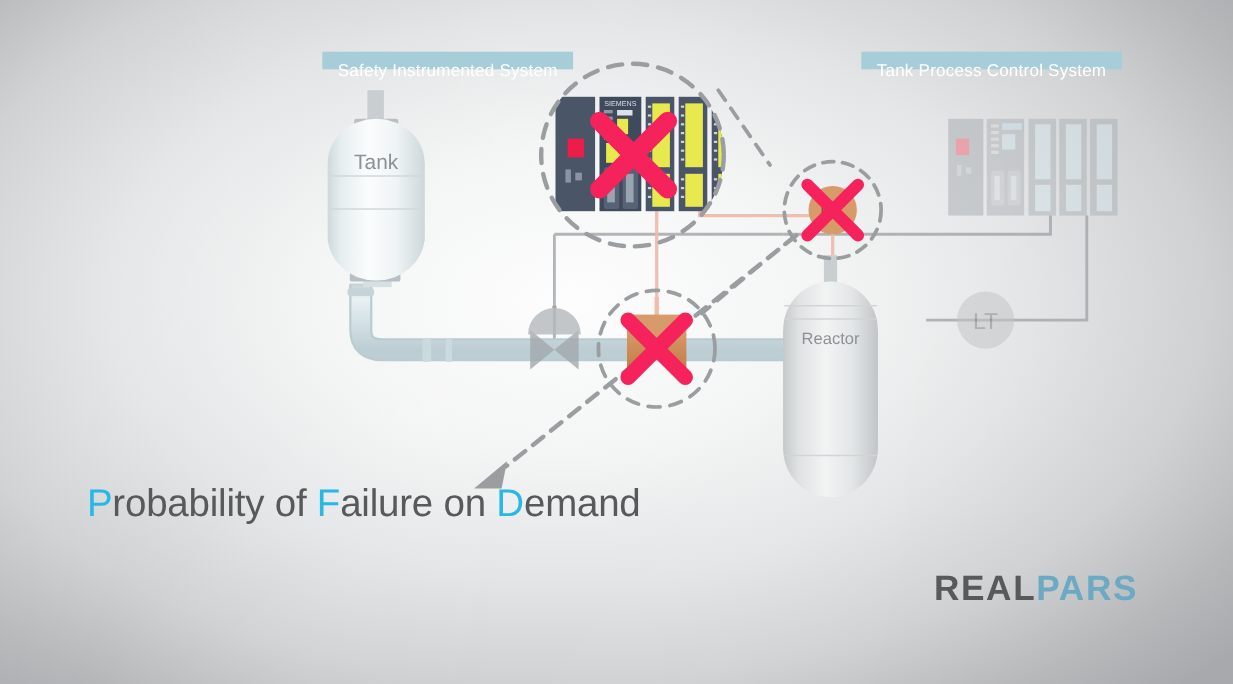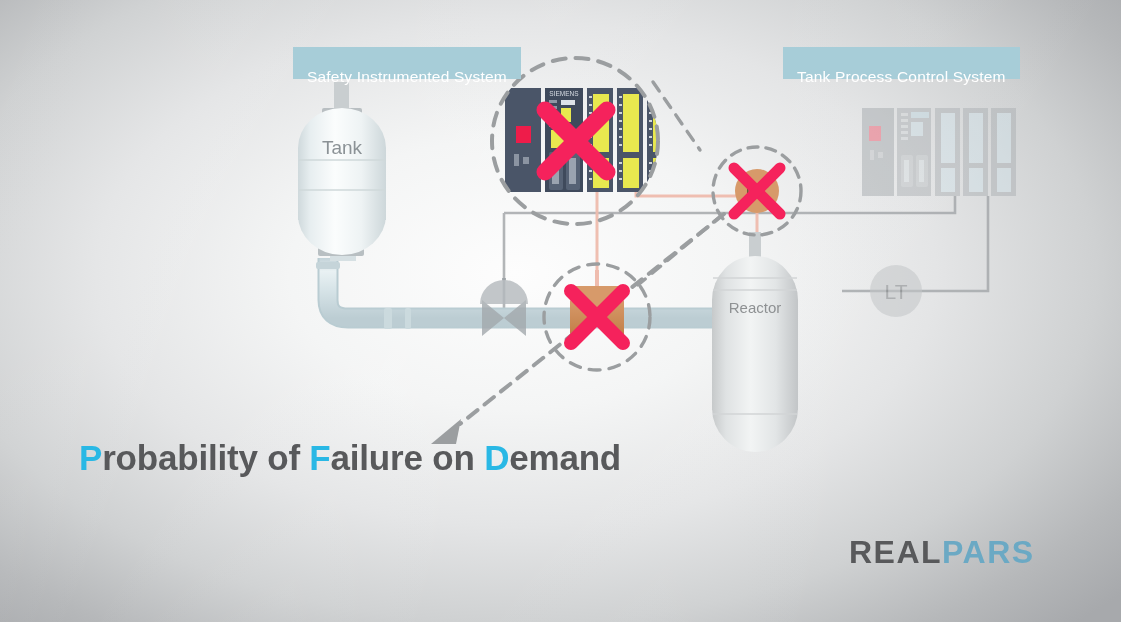--- a/index.html
+++ b/index.html
@@ -31,41 +31,41 @@
 
   
   .chip{
     position:absolute;
     background:#a7cdd8;
     color:#ffffff;
     font-size:15.5px;
     letter-spacing:.2px;
     line-height:28px;
     height:16px;
-    padding:16px 14px;
+    padding:4px 14px;
     white-space:nowrap;
     box-sizing:border-box;
   }
   #chip-sis{left:293px;top:47px;}
   #chip-bpcs{left:783px;top:47px;}
 
   
   #title{
     position:absolute;left:79px;top:438px;
     font-size:35px;
-    font-weight:bold;
+    font-weight:normal;
     color:#58595b;
     letter-spacing:-0.2px;
     white-space:nowrap;
   }
   #title .hl{color:#29b8e5;}
 
   
   #logo{
-    position:absolute;left:849px;top:534px;
+    position:absolute;left:849px;top:516px;
     font-size:32px;font-weight:bold;
     letter-spacing:1.5px;
     white-space:nowrap;
   }
   #logo .l-real{color:#58595b;}
   #logo .l-pars{color:#6ba9c4;}
 </style>
 </head>
 <body>
 

